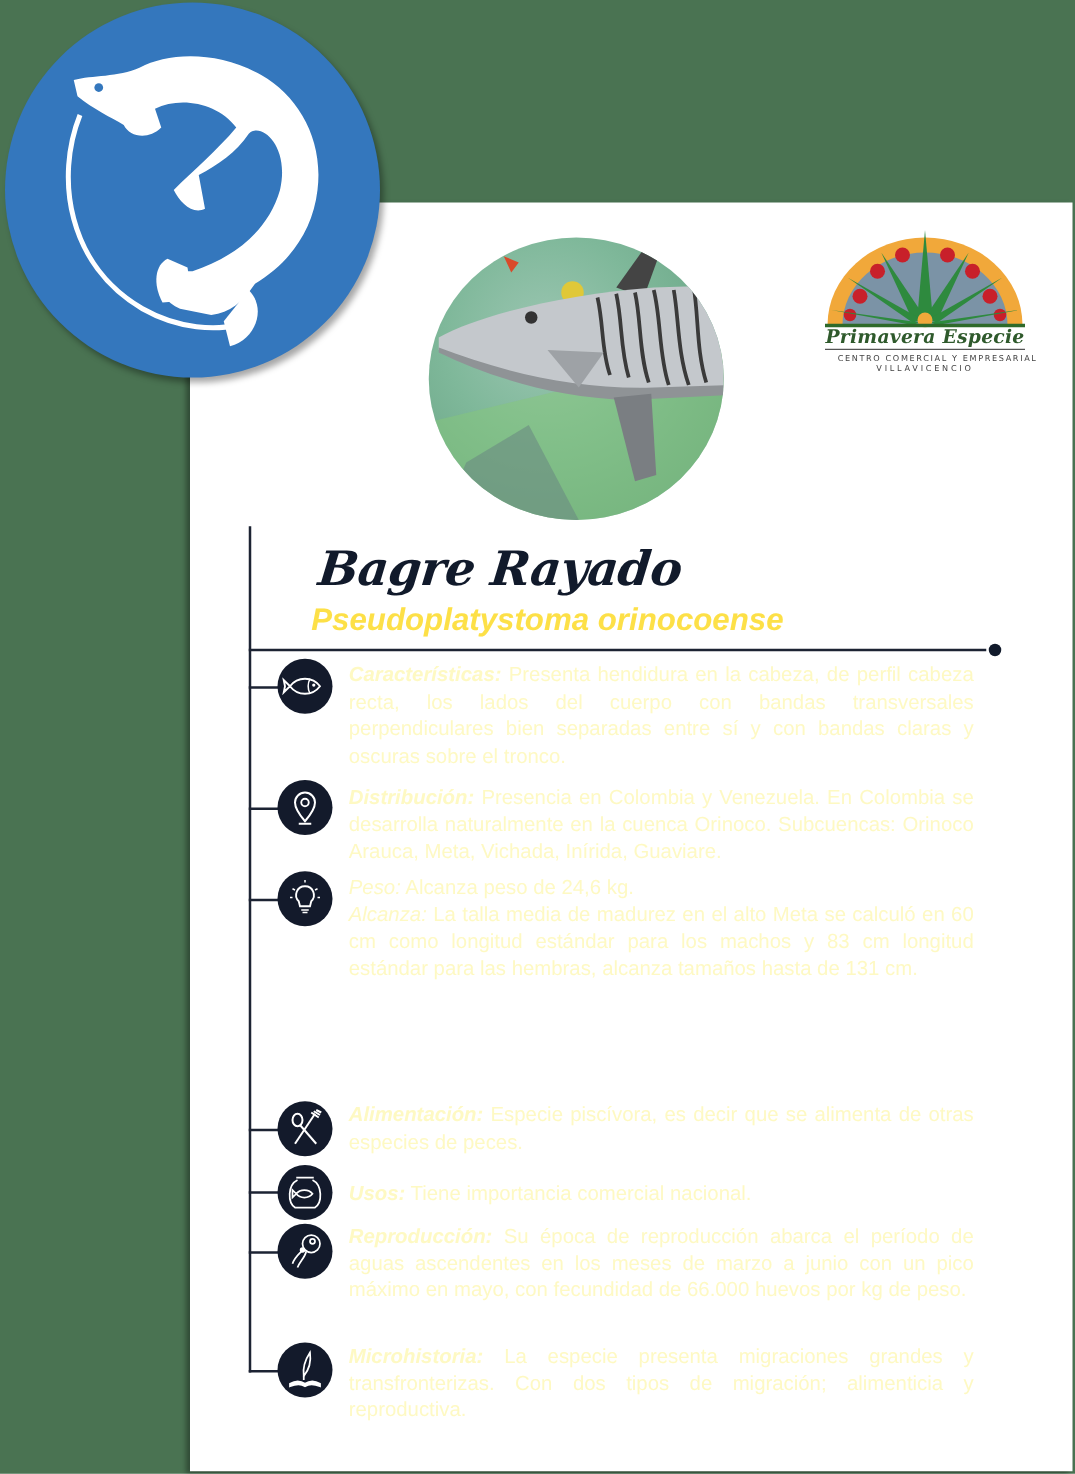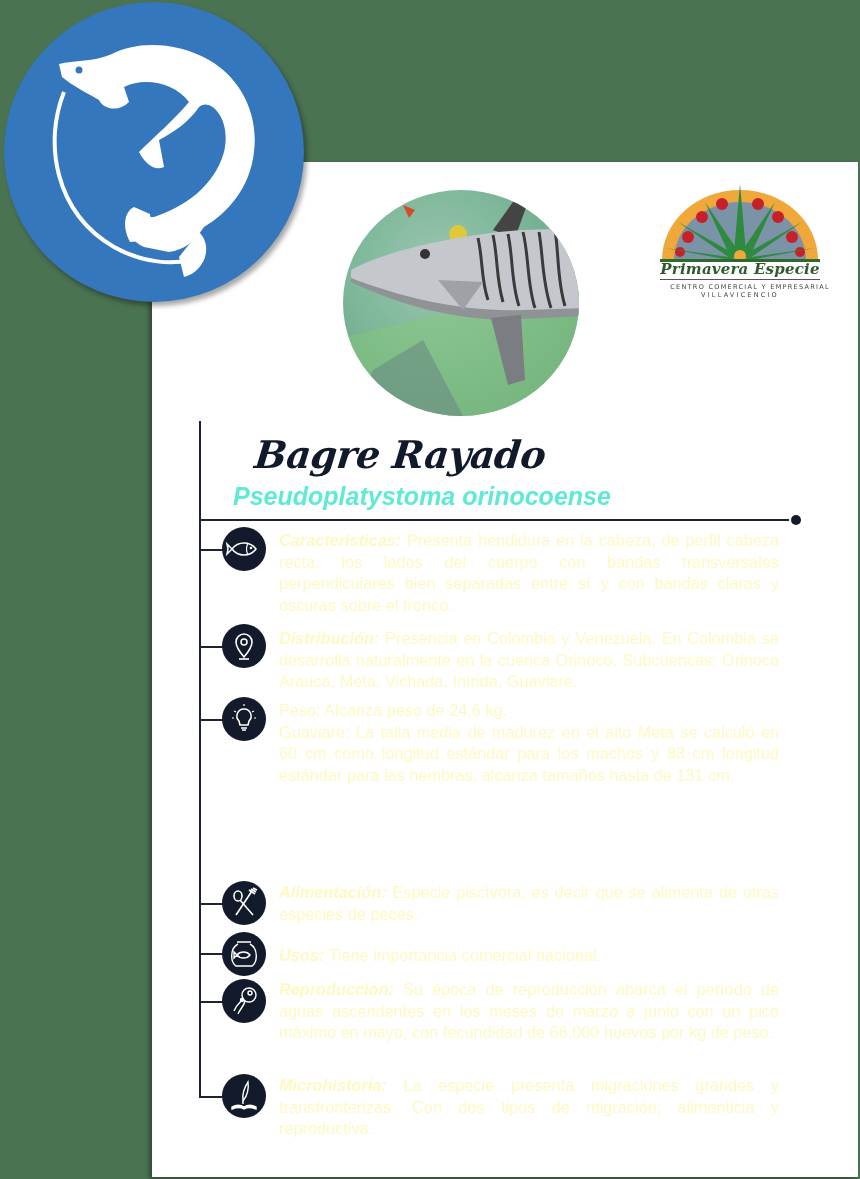--- a/index.html
+++ b/index.html
@@ -48,27 +48,27 @@
   .hrule { position:absolute; left:199px; top:519px; width:590px; height:2px; background:#1c2333; }
   .dot { position:absolute; left:791px; top:515px; width:10px; height:10px; border-radius:50%; background:#111a2b; }
 
   .title {
     position:absolute; left:255px; top:432px;
     font-family:"DejaVu Serif", serif; font-style:italic; font-weight:bold;
     font-size:38px; color:#111a2b; letter-spacing:-0.5px;
     transform:skewX(-6deg);
   }
   .sci {
-    position:absolute; left:233px; top:482px;
+    position:absolute; left:249px; top:482px;
     font-family:"Liberation Sans", sans-serif; font-style:italic; font-weight:bold;
-    font-size:25px; color:#5eead4;
+    font-size:25px; color:#fde047;
   }
   .sec { position:absolute; left:279px; width:500px; font-size:16.3px; line-height:21.5px; color:#fef9c3; text-align:justify; }
   .sec .lbl { font-style:italic; font-weight:bold; }
-  .sec .ital { }
+  .sec .ital { font-style:italic; }
   .sec p { margin:0; }
   .icon {
     position:absolute; left:222px; width:44px; height:44px; border-radius:50%;
     background:#131a2b;
   }
   .icon svg { position:absolute; left:0; top:0; }
   .branch { position:absolute; left:199px; height:2px; width:26px; background:#1c2333; }
 </style>
 </head>
 <body>
@@ -180,21 +180,21 @@
         <path d="M22 7 L22 9"></path>
         <path d="M12 14 L14 15"></path>
         <path d="M32 14 L30 15"></path>
         <path d="M10 21 L12 21"></path>
         <path d="M34 21 L32 21"></path>
       </g>
     </svg>
 </div>
 <div class="sec" style="top:700px;">
   <p><span class="ital">Peso:</span><span> Alcanza peso de 24,6 kg.</span></p>
-  <p><span class="ital">Guaviare:</span><span> La talla media de madurez en el alto Meta se calculó en 60 cm como longitud estándar para los machos y 83 cm longitud estándar para las hembras, alcanza tamaños hasta de 131 cm.</span></p>
+  <p><span class="ital">Alcanza:</span><span> La talla media de madurez en el alto Meta se calculó en 60 cm como longitud estándar para los machos y 83 cm longitud estándar para las hembras, alcanza tamaños hasta de 131 cm.</span></p>
 </div>
 
 <div class="branch" style="top:903px;"></div>
 <div class="icon" style="top:881px;">
   <svg width="44" height="44" viewBox="0 0 44 44">
       <g stroke="#fff" stroke-width="1.6" fill="none">
         <ellipse cx="16" cy="15" rx="4" ry="5"></ellipse>
         <path d="M18 19 L31 34"></path>
         <path d="M30 10 L14 34"></path>
         <path d="M27 9 L33 13 M29 8 L34 11 M31 7 L35 9"></path>

